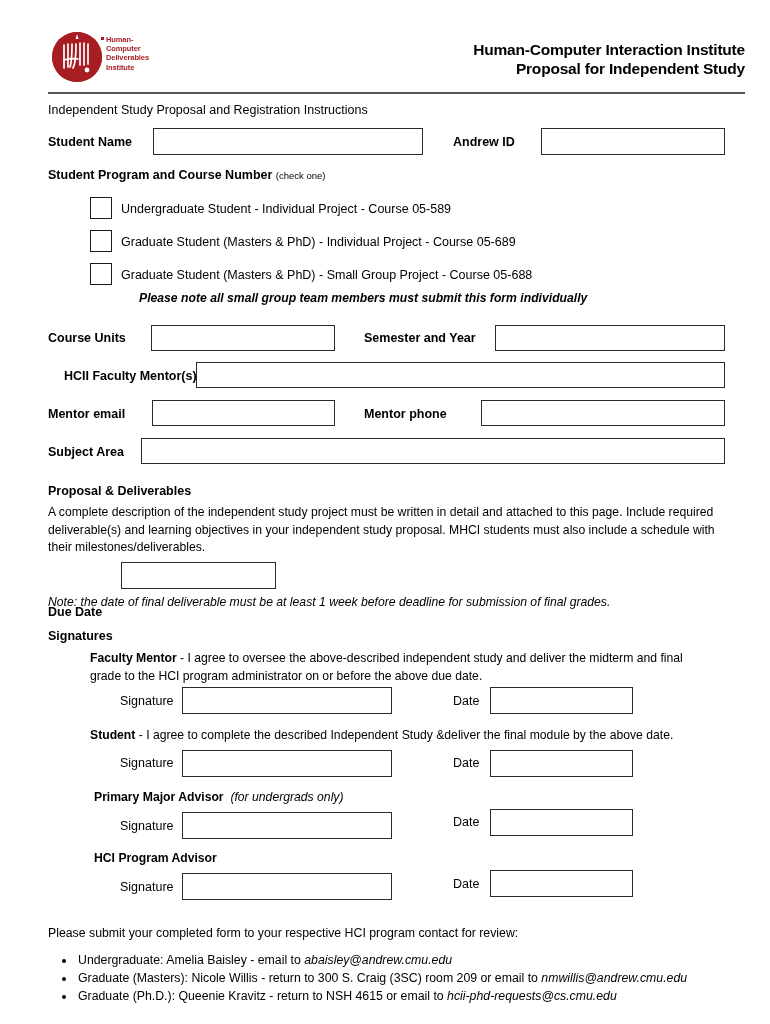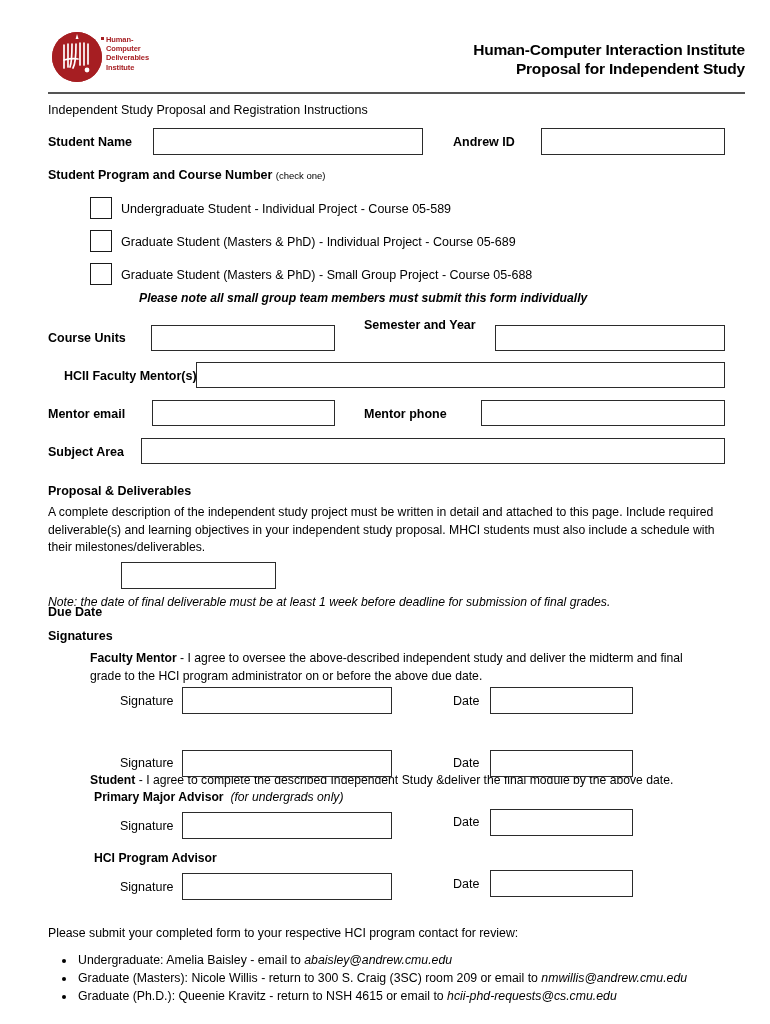--- a/index.html
+++ b/index.html
@@ -215,21 +215,21 @@
   <div class="cblabel" style="left:121px; top:235px;">Graduate Student (Masters &amp; PhD) - Individual Project - Course 05-689</div>
 
   <div class="cbox" style="left:90px; top:263px;"></div>
   <div class="cblabel" style="left:121px; top:268px;">Graduate Student (Masters &amp; PhD) - Small Group Project - Course 05-688</div>
 
   <div class="para ital" style="left:139px; top:290px; font-weight:bold;">Please note all small group team members must submit this form individually</div>
 
   <div class="fieldlabel" style="left:48px; top:331px;">Course Units</div>
   <div class="box" style="left:151px; top:325px; width:184px; height:26px;"></div>
 
-  <div class="fieldlabel" style="left:364px; top:318px;">Semester and Year</div>
+  <div class="fieldlabel" style="left:364px; top:331px;">Semester and Year</div>
   <div class="box" style="left:495px; top:325px; width:230px; height:26px;"></div>
 
   <div class="fieldlabel" style="left:48px; top:369px;margin-left:16px;">HCII Faculty Mentor(s)</div>
   <div class="box" style="left:196px; top:362px; width:529px; height:26px;"></div>
 
   <div class="fieldlabel" style="left:48px; top:407px;">Mentor email</div>
   <div class="box" style="left:152px; top:400px; width:183px; height:26px;"></div>
 
   <div class="fieldlabel" style="left:364px; top:407px;">Mentor phone</div>
   <div class="box" style="left:481px; top:400px; width:244px; height:26px;"></div>
@@ -248,21 +248,21 @@
   <div class="sec-head" style="left:48px; top:629px;">Signatures</div>
 
   <div class="para" style="left:90px; top:650px; width:620px;">
     <span style="font-weight:bold;">Faculty Mentor</span><span> - </span><span>I agree to oversee the above-described independent study and deliver the midterm and final grade to the HCI program administrator on or before the above due date.</span>
   </div>
   <div class="plainlabel" style="left:120px; top:694px;">Signature</div>
   <div class="box" style="left:182px; top:687px; width:210px; height:27px;"></div>
   <div class="plainlabel" style="left:453px; top:694px;">Date</div>
   <div class="box" style="left:490px; top:687px; width:143px; height:27px;"></div>
 
-  <div class="para" style="left:90px; top:727px; width:620px;margin-top:45px;">
+  <div class="para" style="left:90px; top:727px; width:620px;">
     <span style="font-weight:bold;">Student</span><span> - </span><span>I agree to complete the described Independent Study &amp;deliver the final module by the above date.</span>
   </div>
   <div class="plainlabel" style="left:120px; top:756px;">Signature</div>
   <div class="box" style="left:182px; top:750px; width:210px; height:27px;"></div>
   <div class="plainlabel" style="left:453px; top:756px;">Date</div>
   <div class="box" style="left:490px; top:750px; width:143px; height:27px;"></div>
 
   <div class="para" style="left:94px; top:789px;">
     <span style="font-weight:bold;">Primary Major Advisor</span><span>&nbsp;&nbsp;</span><span class="ital">(for undergrads only)</span>
   </div>

